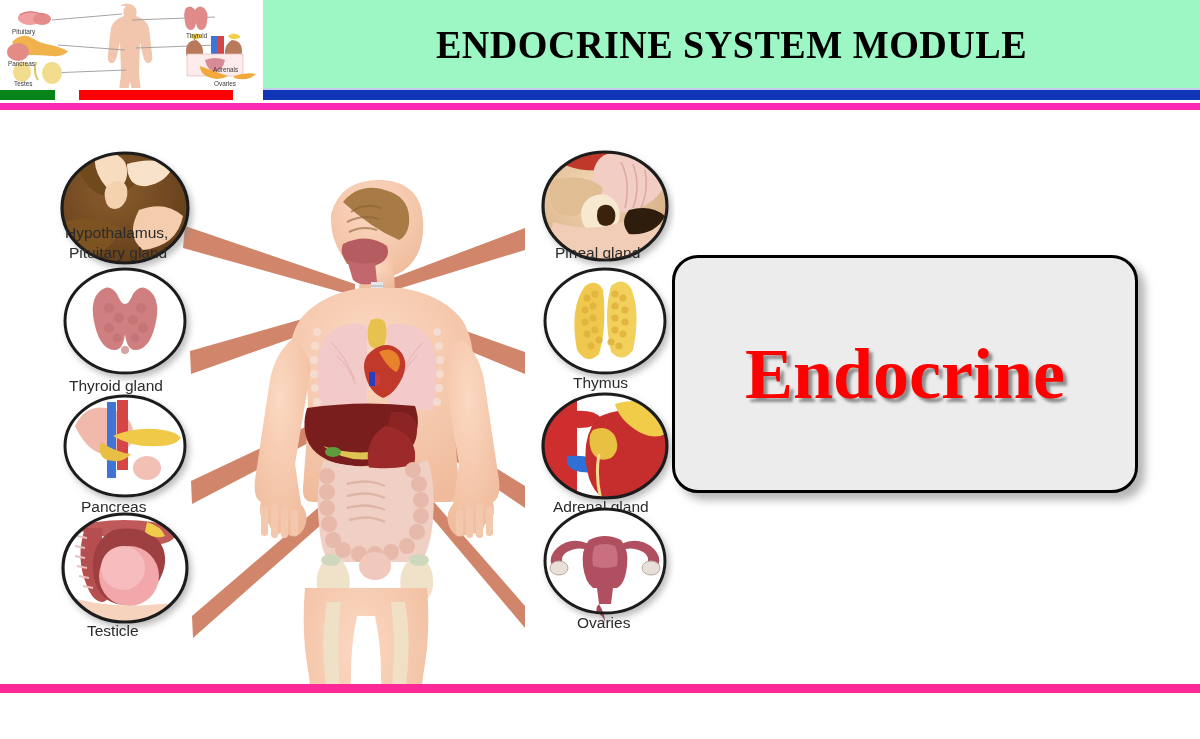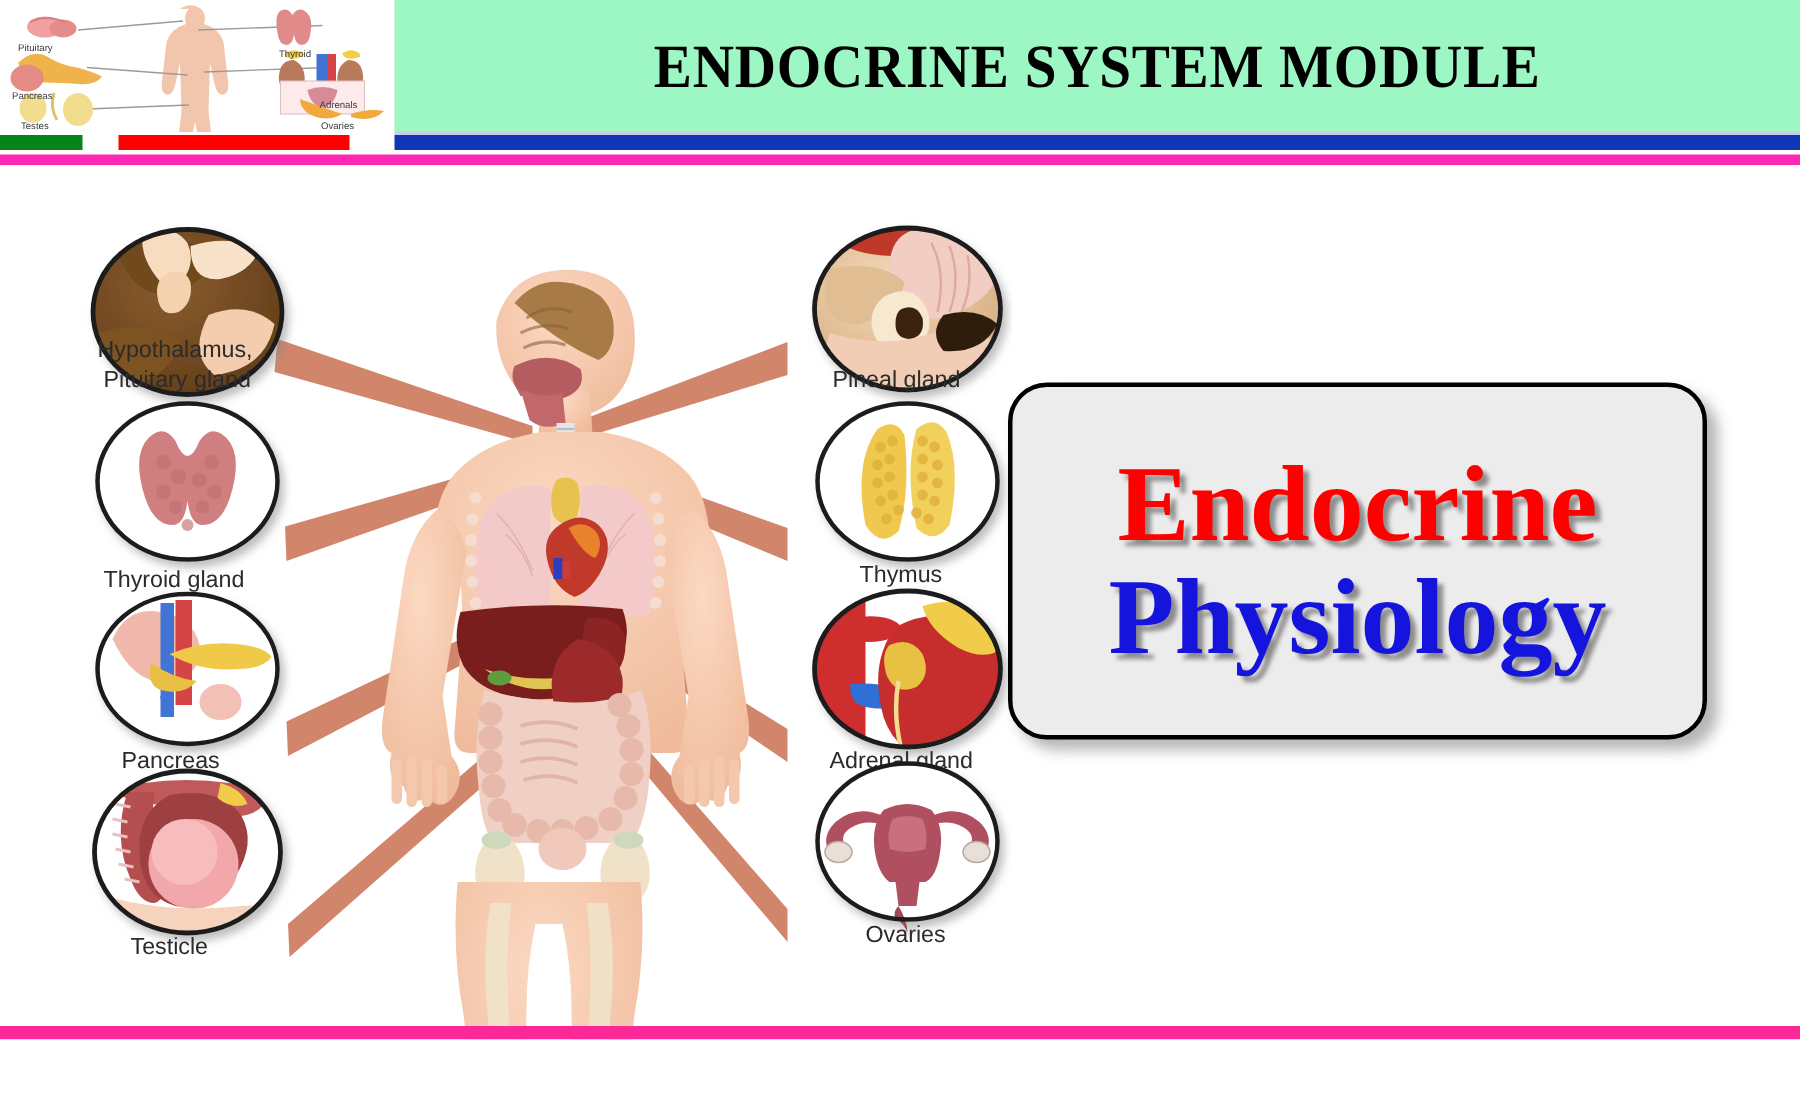--- a/index.html
+++ b/index.html
@@ -492,17 +492,16 @@
     </g>
     <ellipse cx="550" cy="425" rx="60" ry="52" fill="none" stroke="#1b1b1b" stroke-width="3"></ellipse>
   </g>
   <text class="glabel" x="522" y="492">Ovaries</text>
 
 </svg>
 </div>
 
 <div class="title-card">
   <div class="card-line card-line-1">Endocrine</div>
-  <div class="card-line card-line-2">Physiology</div>
 </div>
 
 <div class="rule-magenta-bottom"></div>
 <div class="footer-space"></div>
 
 </body></html>

